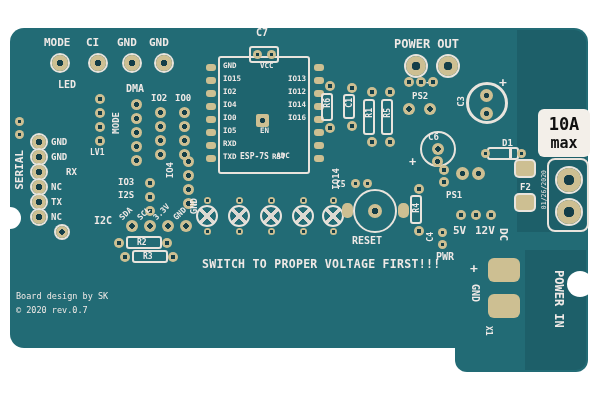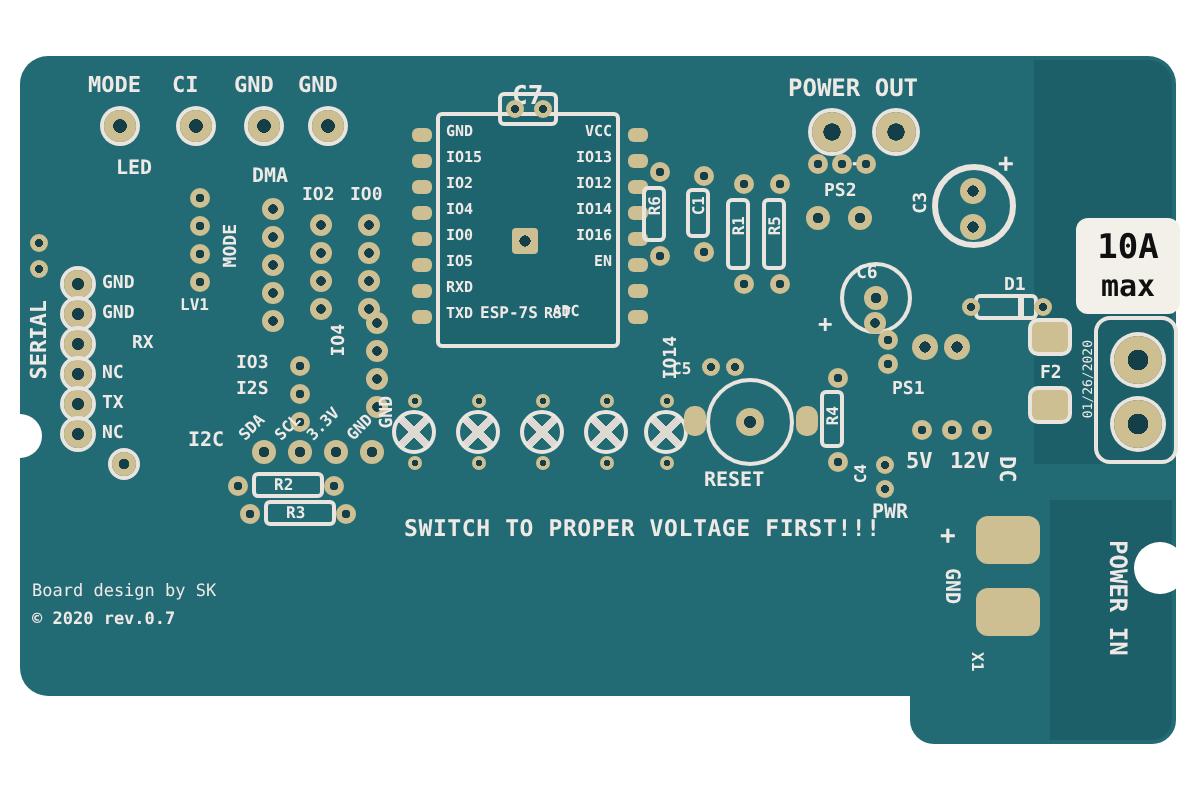--- a/index.html
+++ b/index.html
@@ -155,32 +155,32 @@
   <i class="smd" style="left:314px;top:142px;width:10px;height:7px"></i>
   <i class="smd" style="left:314px;top:155px;width:10px;height:7px"></i>
   <span class="t" style="left:223px;top:62px;font-size:7.5px">GND</span>
   <span class="t" style="left:223px;top:75px;font-size:7.5px">IO15</span>
   <span class="t" style="left:223px;top:88px;font-size:7.5px">IO2</span>
   <span class="t" style="left:223px;top:101px;font-size:7.5px">IO4</span>
   <span class="t" style="left:223px;top:114px;font-size:7.5px">IO0</span>
   <span class="t" style="left:223px;top:127px;font-size:7.5px">IO5</span>
   <span class="t" style="left:223px;top:140px;font-size:7.5px">RXD</span>
   <span class="t" style="left:223px;top:153px;font-size:7.5px">TXD</span>
-  <span class="t" style="left:260px;top:62px;width:46px;text-align:right;font-size:7.5px">VCC</span>
+  <span class="t" style="left:260px;top:62px;width:46px;text-align:left;font-size:7.5px">VCC</span>
   <span class="t" style="left:260px;top:75px;width:46px;text-align:right;font-size:7.5px">IO13</span>
   <span class="t" style="left:260px;top:88px;width:46px;text-align:right;font-size:7.5px">IO12</span>
   <span class="t" style="left:260px;top:101px;width:46px;text-align:right;font-size:7.5px">IO14</span>
   <span class="t" style="left:260px;top:114px;width:46px;text-align:right;font-size:7.5px">IO16</span>
-  <span class="t" style="left:260px;top:127px;width:46px;text-align:right;font-size:7.5px">EN</span>
+  <span class="t" style="left:260px;top:127px;width:46px;text-align:left;font-size:7.5px">EN</span>
   <span class="t" style="left:260px;top:152px;width:46px;text-align:center;font-size:7.5px">ADC</span>
   <span class="t" style="left:272px;top:153px;width:46px;font-size:7.5px">RST</span>
   <span class="t" style="left:240px;top:153px;font-size:8px">ESP-7S</span>
   <i class="pad sq" style="left:256px;top:114px;width:13px;height:13px"></i>
 
-  <span class="t" style="left:256px;top:42px;font-size:13px">C7</span>
+  <span class="t" style="left:256px;top:28px;font-size:10px">C7</span>
   <div class="out" style="left:249px;top:46px;width:30px;height:17px"></div>
   <i class="pad" style="left:253px;top:50px;width:9px;height:9px"></i>
   <i class="pad" style="left:267px;top:50px;width:9px;height:9px"></i>
 
   <span class="t" style="left:394px;top:38px;font-size:12px">POWER OUT</span>
   <i class="pad ring" style="left:406px;top:56px;width:20px;height:20px"></i>
   <i class="pad ring" style="left:438px;top:56px;width:20px;height:20px"></i>
   <span class="t" style="left:426px;top:76px;font-size:13px">+</span>
 
   <i class="pad" style="left:404px;top:77px;width:10px;height:10px"></i>
@@ -274,15 +274,15 @@
   <span class="t vdown" style="left:470px;top:284px;font-size:10px">GND</span>
   <i class="smd" style="left:488px;top:258px;width:32px;height:24px;border-radius:6px"></i>
   <i class="smd" style="left:488px;top:294px;width:32px;height:24px;border-radius:6px"></i>
   <span class="t vdown" style="left:484px;top:326px;font-size:8px">X1</span>
   <span class="t vdown" style="left:553px;top:270px;font-size:12px">POWER IN</span>
 
   <i class="pad ring" style="left:56px;top:226px;width:12px;height:12px"></i>
 
   <span class="t" style="left:202px;top:259px;font-size:11.5px;letter-spacing:.3px">SWITCH TO PROPER VOLTAGE FIRST!!!</span>
   <span class="t" style="left:16px;top:292px;font-size:8.5px;font-weight:normal">Board design by SK</span>
-  <span class="t" style="left:16px;top:306px;font-size:8.5px;font-weight:bold">© 2020 rev.0.7</span>
+  <span class="t" style="left:16px;top:306px;font-size:8.5px;font-weight:normal">© 2020 rev.0.7</span>
 
 </div>
 
 </body></html>

